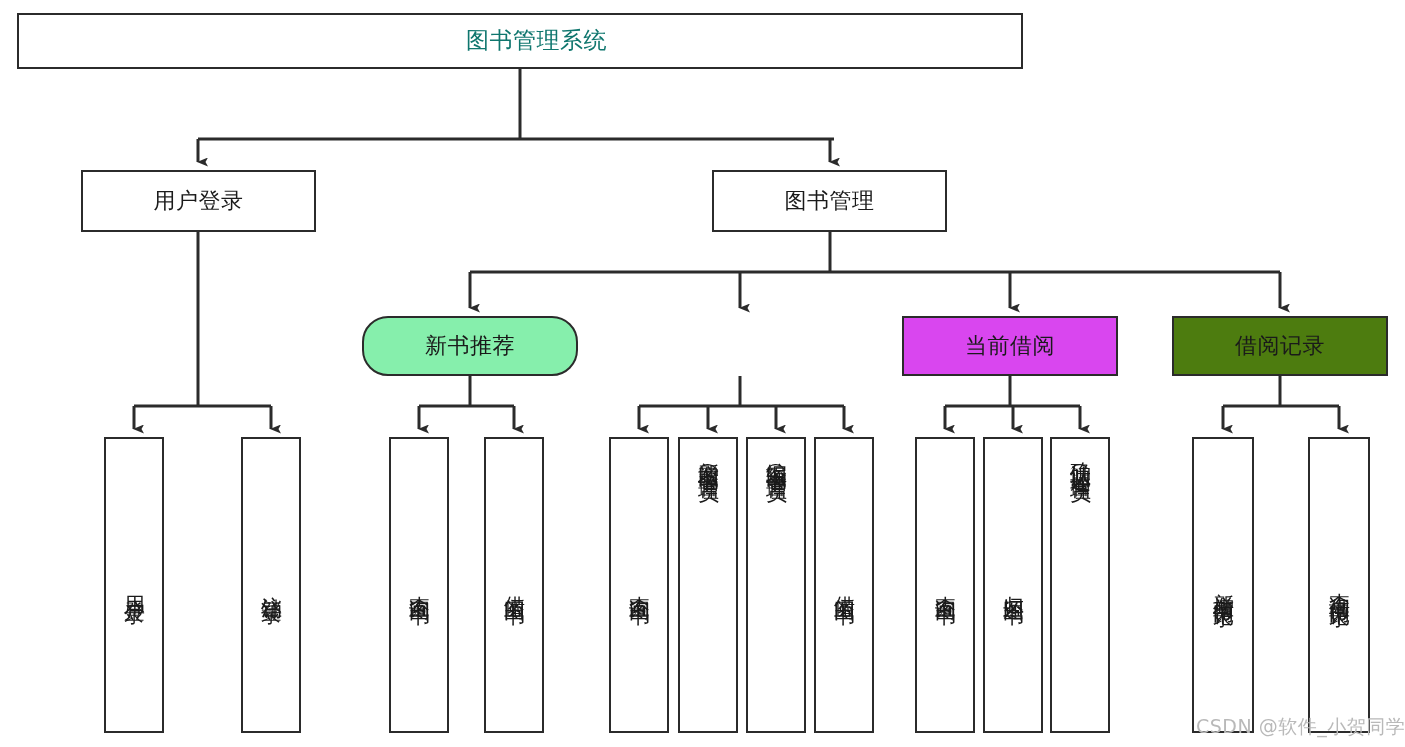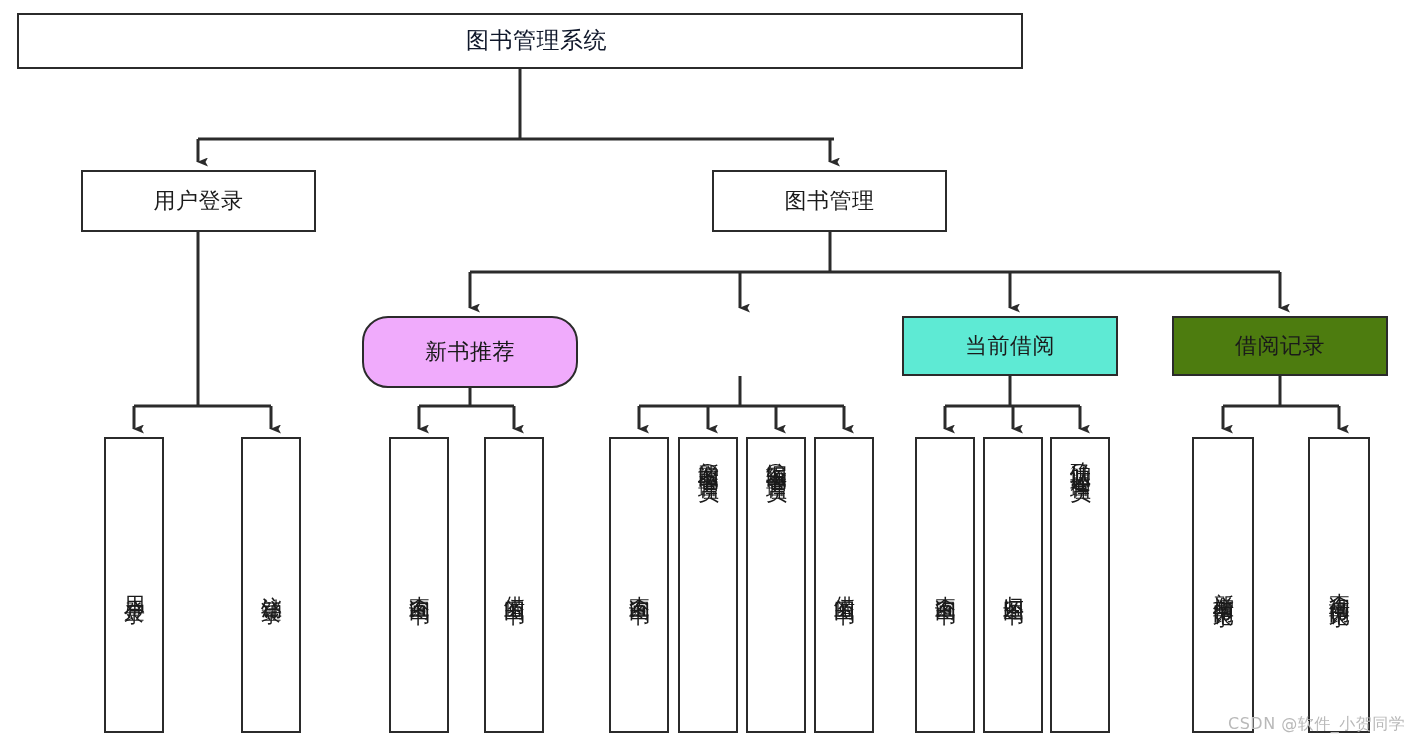--- a/index.html
+++ b/index.html
@@ -59,25 +59,24 @@
     letter-spacing: 3px;
     line-height: 1;
   }
   .node-box.vertical.center-v {
     align-items: center;
   }
   .node-box.root .node-label { font-size: 23px; }
   .watermark {
     position: absolute;
     color: #b9b9b9;
-    font-size: 16px;
+    font-size: 19px;
     white-space: nowrap;
     letter-spacing: 0.5px;
     pointer-events: none;
-    margin-left: 32px;
   }
 </style>
 </head>
 <body style="background: rgb(255, 255, 255);">
 
 <div id="diagram-root">
 
   <svg id="tree-svg" viewBox="0 0 1405 747">
     <defs>
       <marker id="arrow" markerWidth="9" markerHeight="11" refX="4.5" refY="10" orient="auto" markerUnits="userSpaceOnUse">
@@ -142,34 +141,34 @@
     <g stroke="#2b2b2b" stroke-width="3" fill="none">
 
       <path d="M1280,376 L1280,406"></path>
       <path d="M1223,406 L1339,406"></path>
       <path d="M1223,406 L1223,429" marker-end="url(#arrow)"></path>
       <path d="M1339,406 L1339,429" marker-end="url(#arrow)"></path>
     </g>
   </svg>
 
   <div class="node-box horizontal root" style="left: 17px; top: 13px; width: 1006px; height: 56px; border-color: rgb(43, 43, 43); background: rgb(255, 255, 255);">
-    <span class="node-label" style="color: #0f172a; margin-left: 33px;">图书管理系统</span>
+    <span class="node-label" style="color: #0f766e; margin-left: 33px;">图书管理系统</span>
   </div>
 
   <div class="node-box horizontal" style="left: 81px; top: 170px; width: 235px; height: 62px; border-color: rgb(43, 43, 43); background: rgb(255, 255, 255);">
     <span class="node-label" style="color: rgb(26, 26, 26);">用户登录</span>
   </div>
   <div class="node-box horizontal" style="left: 712px; top: 170px; width: 235px; height: 62px; border-color: rgb(43, 43, 43); background: rgb(255, 255, 255);">
     <span class="node-label" style="color: rgb(26, 26, 26);">图书管理</span>
   </div>
 
-  <div class="node-box horizontal" style="left: 362px; top: 316px; width: 216px; height: 72px; border-color: rgb(43, 43, 43); background: #f0abfc; border-radius: 26px;">
+  <div class="node-box horizontal" style="left: 362px; top: 316px; width: 216px; height: 60px; border-color: rgb(43, 43, 43); background: #86efac; border-radius: 26px;">
     <span class="node-label" style="color: rgb(26, 26, 26);">新书推荐</span>
   </div>
-  <div class="node-box horizontal" style="left: 902px; top: 316px; width: 216px; height: 60px; border-color: rgb(43, 43, 43); background: #5eead4;">
+  <div class="node-box horizontal" style="left: 902px; top: 316px; width: 216px; height: 60px; border-color: rgb(43, 43, 43); background: #d946ef;">
     <span class="node-label" style="color: rgb(26, 26, 26);">当前借阅</span>
   </div>
   <div class="node-box horizontal" style="left: 1172px; top: 316px; width: 216px; height: 60px; border-color: rgb(43, 43, 43); background: #4d7c0f;">
     <span class="node-label" style="color: rgb(26, 26, 26);">借阅记录</span>
   </div>
 
   <div class="node-box vertical center-v" style="left: 104px; top: 437px; width: 60px; height: 296px; border-color: rgb(43, 43, 43); background: rgb(255, 255, 255);">
     <span class="node-label" style="color: rgb(26, 26, 26);">用户登录</span>
   </div>
   <div class="node-box vertical center-v" style="left: 241px; top: 437px; width: 60px; height: 296px; border-color: rgb(43, 43, 43); background: rgb(255, 255, 255);">

